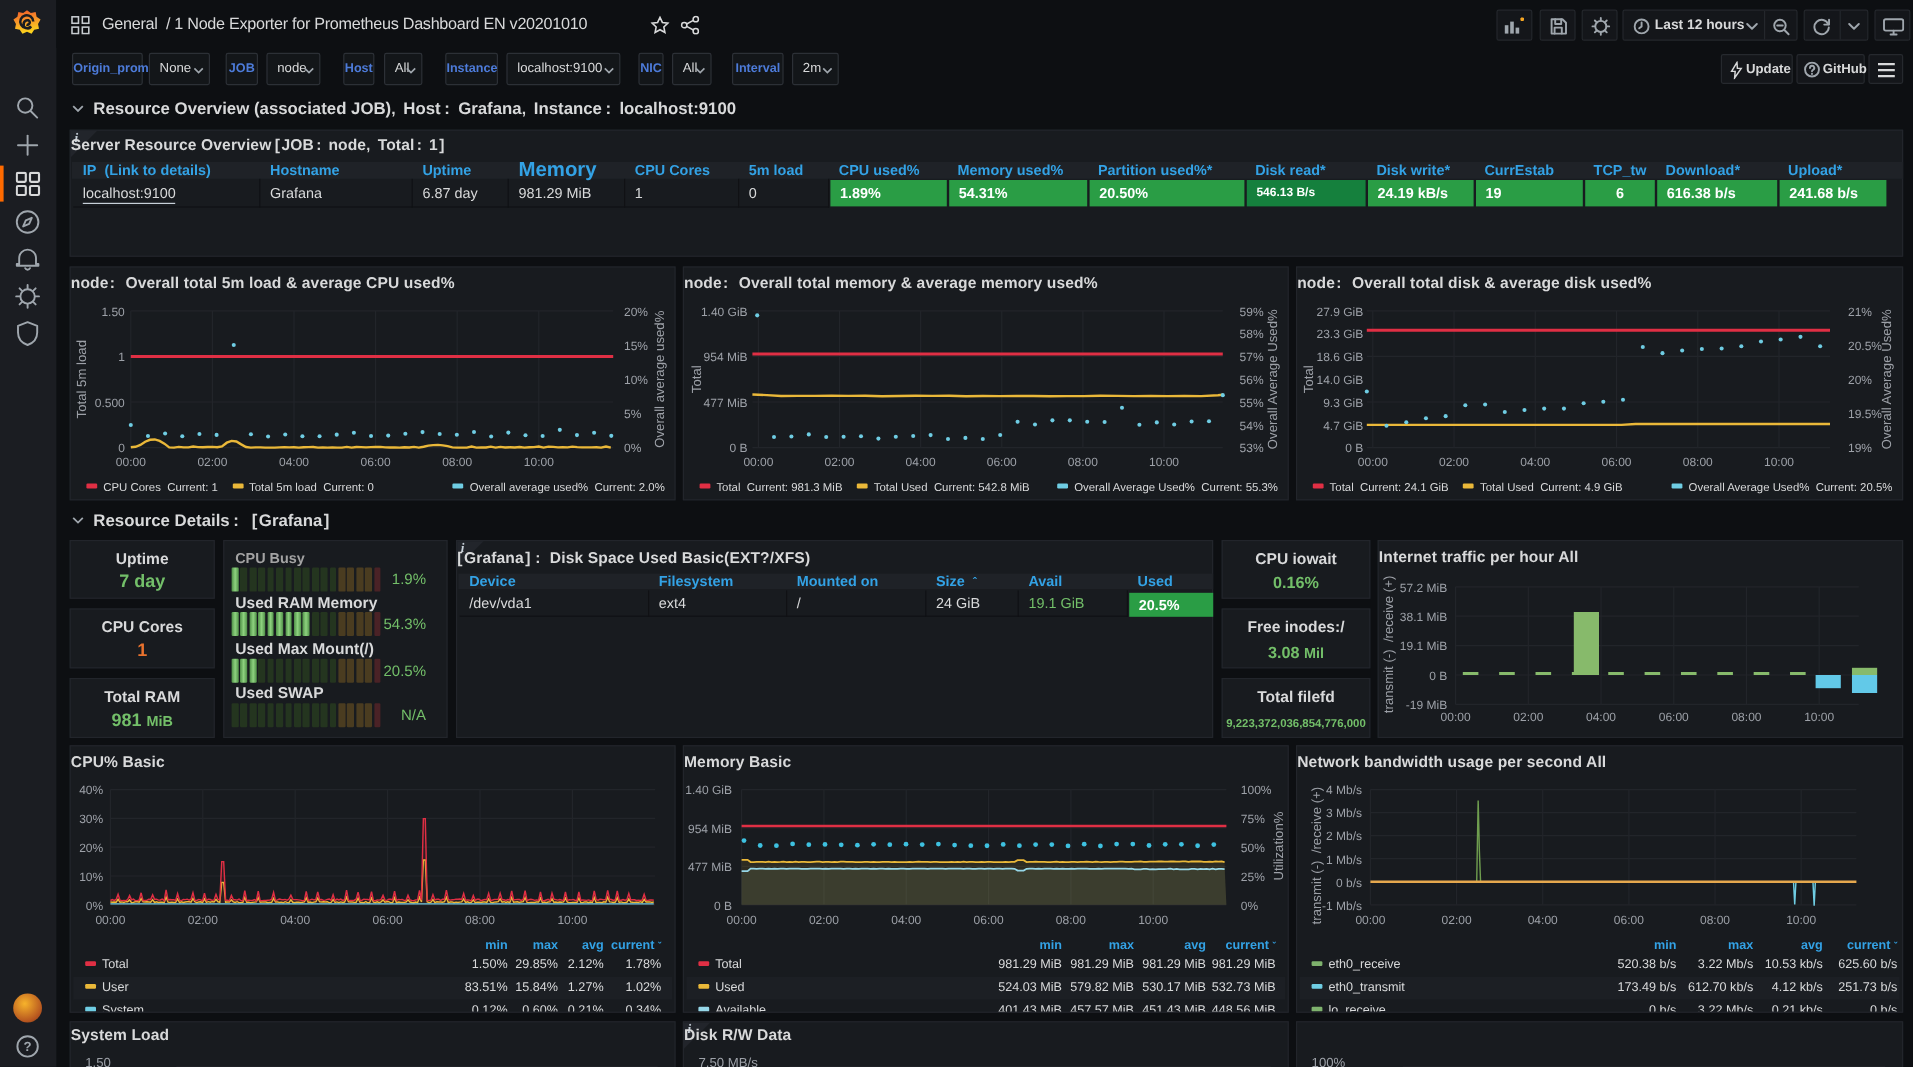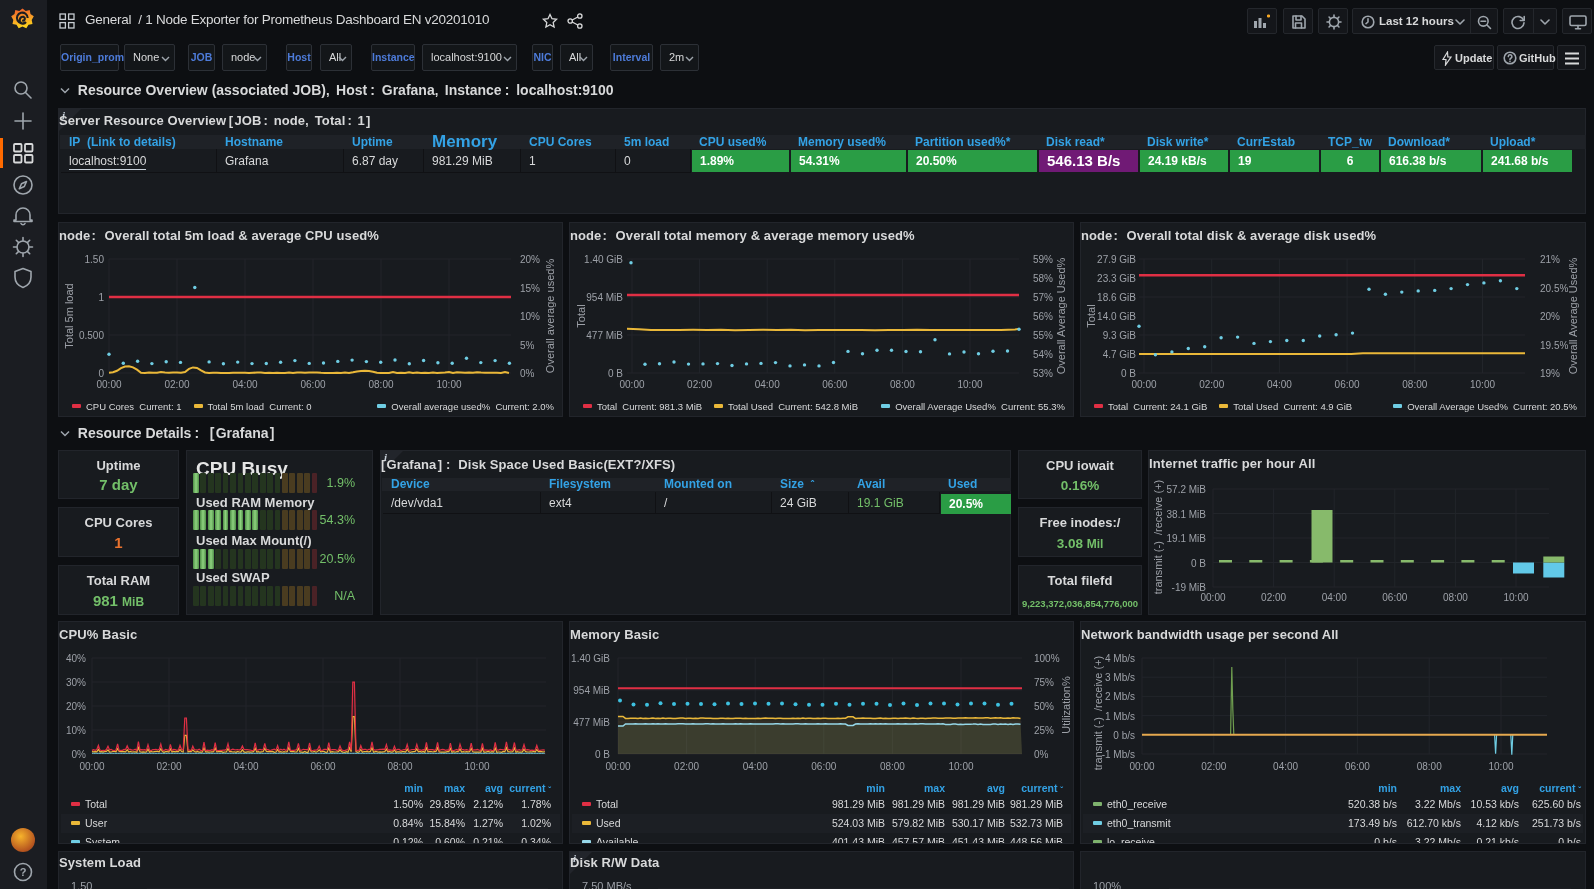--- a/index.html
+++ b/index.html
@@ -220,21 +220,21 @@
       <div class="abs" style="left:460px;top:14px;width:95px;height:24px;border-right:1px solid #101114;border-bottom:1px solid #101114;color:#d8d9da;font-size:12px;line-height:24px;padding-left:8px;white-space:nowrap">1</div>
       <div class="abs" style="left:555px;top:0;width:75px;height:14px;padding:0 0 0 8px;color:#33a2e5;font-weight:bold;font-size:12px;line-height:14px;white-space:nowrap">5m load</div>
       <div class="abs" style="left:555px;top:14px;width:75px;height:24px;border-right:1px solid #101114;border-bottom:1px solid #101114;color:#d8d9da;font-size:12px;line-height:24px;padding-left:8px;white-space:nowrap">0</div>
       <div class="abs" style="left:630px;top:0;width:99px;height:14px;padding:0 0 0 8px;color:#33a2e5;font-weight:bold;font-size:12px;line-height:14px;white-space:nowrap">CPU used%</div>
       <div class="abs" style="left:631px;top:15px;width:97px;height:22px;background:#2a9d45;color:#fff;font-weight:bold;font-size:12px;line-height:22px;padding-left:8px;white-space:nowrap">1.89%</div>
       <div class="abs" style="left:729px;top:0;width:117px;height:14px;padding:0 0 0 8px;color:#33a2e5;font-weight:bold;font-size:12px;line-height:14px;white-space:nowrap">Memory used%</div>
       <div class="abs" style="left:730px;top:15px;width:115px;height:22px;background:#2a9d45;color:#fff;font-weight:bold;font-size:12px;line-height:22px;padding-left:8px;white-space:nowrap">54.31%</div>
       <div class="abs" style="left:846px;top:0;width:131px;height:14px;padding:0 0 0 8px;color:#33a2e5;font-weight:bold;font-size:12px;line-height:14px;white-space:nowrap">Partition used%*</div>
       <div class="abs" style="left:847px;top:15px;width:129px;height:22px;background:#2a9d45;color:#fff;font-weight:bold;font-size:12px;line-height:22px;padding-left:8px;white-space:nowrap">20.50%</div>
       <div class="abs" style="left:977px;top:0;width:101px;height:14px;padding:0 0 0 8px;color:#33a2e5;font-weight:bold;font-size:12px;line-height:14px;white-space:nowrap">Disk read*</div>
-      <div class="abs" style="left:978px;top:15px;width:99px;height:22px;background:#701a75;color:#fff;font-weight:bold;font-size:15px;line-height:22px;padding-left:8px;white-space:nowrap">546.13 B/s</div>
+      <div class="abs" style="left:978px;top:15px;width:99px;height:22px;background:#15803d;color:#fff;font-weight:bold;font-size:10px;line-height:22px;padding-left:8px;white-space:nowrap">546.13 B/s</div>
       <div class="abs" style="left:1078px;top:0;width:90px;height:14px;padding:0 0 0 8px;color:#33a2e5;font-weight:bold;font-size:12px;line-height:14px;white-space:nowrap">Disk write*</div>
       <div class="abs" style="left:1079px;top:15px;width:88px;height:22px;background:#2a9d45;color:#fff;font-weight:bold;font-size:12px;line-height:22px;padding-left:8px;white-space:nowrap">24.19 kB/s</div>
       <div class="abs" style="left:1168px;top:0;width:91px;height:14px;padding:0 0 0 8px;color:#33a2e5;font-weight:bold;font-size:12px;line-height:14px;white-space:nowrap">CurrEstab</div>
       <div class="abs" style="left:1169px;top:15px;width:89px;height:22px;background:#2a9d45;color:#fff;font-weight:bold;font-size:12px;line-height:22px;padding-left:8px;white-space:nowrap">19</div>
       <div class="abs" style="left:1259px;top:0;width:60px;height:14px;padding:0 0 0 8px;color:#33a2e5;font-weight:bold;font-size:12px;line-height:14px;white-space:nowrap">TCP_tw</div>
       <div class="abs" style="left:1260px;top:15px;width:58px;height:22px;background:#2a9d45;color:#fff;font-weight:bold;font-size:12px;line-height:22px;text-align:center;padding:0;white-space:nowrap">6</div>
       <div class="abs" style="left:1319px;top:0;width:102px;height:14px;padding:0 0 0 8px;color:#33a2e5;font-weight:bold;font-size:12px;line-height:14px;white-space:nowrap">Download*</div>
       <div class="abs" style="left:1320px;top:15px;width:100px;height:22px;background:#2a9d45;color:#fff;font-weight:bold;font-size:12px;line-height:22px;padding-left:8px;white-space:nowrap">616.38 b/s</div>
       <div class="abs" style="left:1421px;top:0;width:103px;height:14px;padding:0 0 0 8px;color:#33a2e5;font-weight:bold;font-size:12px;line-height:14px;white-space:nowrap">Upload*</div>
       <div class="abs" style="left:1422px;top:15px;width:89px;height:22px;background:#2a9d45;color:#fff;font-weight:bold;font-size:12px;line-height:22px;padding-left:8px;white-space:nowrap">241.68 b/s</div>
@@ -446,21 +446,21 @@
   </div>
 <div class="panel" style="left:58px;top:507px;width:121px;height:50px">
  <div class="statt">CPU Cores</div>
     <div class="statv" style="color:#e8722e">1</div>
   </div>
 <div class="panel" style="left:58px;top:565px;width:121px;height:50px">
  <div class="statt">Total RAM</div>
     <div class="statv" style="color:#73bf69">981 <span style="font-size:12px">MiB</span></div>
   </div>
 <div class="panel" style="left:186px;top:450px;width:187px;height:165px">
-    <div class="abs" style="left:9px;top:7px;font-size:19px;font-weight:bold;color:#e5e5e5;white-space:nowrap">CPU Busy</div>
+    <div class="abs" style="left:9px;top:7px;font-size:12px;font-weight:bold;color:#a3a3a3;white-space:nowrap">CPU Busy</div>
     <div class="abs" style="left:6.0px;top:22px;width:5.9px;height:20px;background:linear-gradient(90deg,#4f8f47,#8ed27f 50%,#4f8f47);border-radius:1px"></div>
     <div class="abs" style="left:13.4px;top:22px;width:5.9px;height:20px;background:#24351f;border-radius:1px"></div>
     <div class="abs" style="left:20.8px;top:22px;width:5.9px;height:20px;background:#24351f;border-radius:1px"></div>
     <div class="abs" style="left:28.2px;top:22px;width:5.9px;height:20px;background:#24351f;border-radius:1px"></div>
     <div class="abs" style="left:35.6px;top:22px;width:5.9px;height:20px;background:#24351f;border-radius:1px"></div>
     <div class="abs" style="left:43.0px;top:22px;width:5.9px;height:20px;background:#24351f;border-radius:1px"></div>
     <div class="abs" style="left:50.5px;top:22px;width:5.9px;height:20px;background:#24351f;border-radius:1px"></div>
     <div class="abs" style="left:57.9px;top:22px;width:5.9px;height:20px;background:#24351f;border-radius:1px"></div>
     <div class="abs" style="left:65.3px;top:22px;width:5.9px;height:20px;background:#24351f;border-radius:1px"></div>
     <div class="abs" style="left:72.7px;top:22px;width:5.9px;height:20px;background:#24351f;border-radius:1px"></div>
@@ -642,21 +642,21 @@
     <div class="lhead" style="top:160px;left:0;width:492px">current <span style="font-size:8px">ˇ</span></div>
     <div class="abs" style="left:2px;top:173px;height:19px;right:2px;font-size:10.5px;color:#d8d9da">
       <span style="position:absolute;left:10px;top:3px"><span class="lsw" style="background:#e02f44"></span>Total</span>
       <span class="lv" style="left:0;width:362px">1.50%</span>
       <span class="lv" style="left:0;width:404px">29.85%</span>
       <span class="lv" style="left:0;width:442px">2.12%</span>
       <span class="lv" style="left:0;width:490px">1.78%</span>
     </div>
     <div class="abs" style="left:2px;top:192px;height:19px;right:2px;background:#1c1f24;font-size:10.5px;color:#d8d9da">
       <span style="position:absolute;left:10px;top:3px"><span class="lsw" style="background:#eab839"></span>User</span>
-      <span class="lv" style="left:0;width:362px">0.84%</span>
+      <span class="lv" style="left:0;width:362px">83.51%</span>
       <span class="lv" style="left:0;width:404px">15.84%</span>
       <span class="lv" style="left:0;width:442px">1.27%</span>
       <span class="lv" style="left:0;width:490px">1.02%</span>
     </div>
     <div class="abs" style="left:2px;top:211px;height:19px;right:2px;font-size:10.5px;color:#d8d9da">
       <span style="position:absolute;left:10px;top:3px"><span class="lsw" style="background:#6fcde3"></span>System</span>
       <span class="lv" style="left:0;width:362px">0.12%</span>
       <span class="lv" style="left:0;width:404px">0.60%</span>
       <span class="lv" style="left:0;width:442px">0.21%</span>
       <span class="lv" style="left:0;width:490px">0.34%</span>

